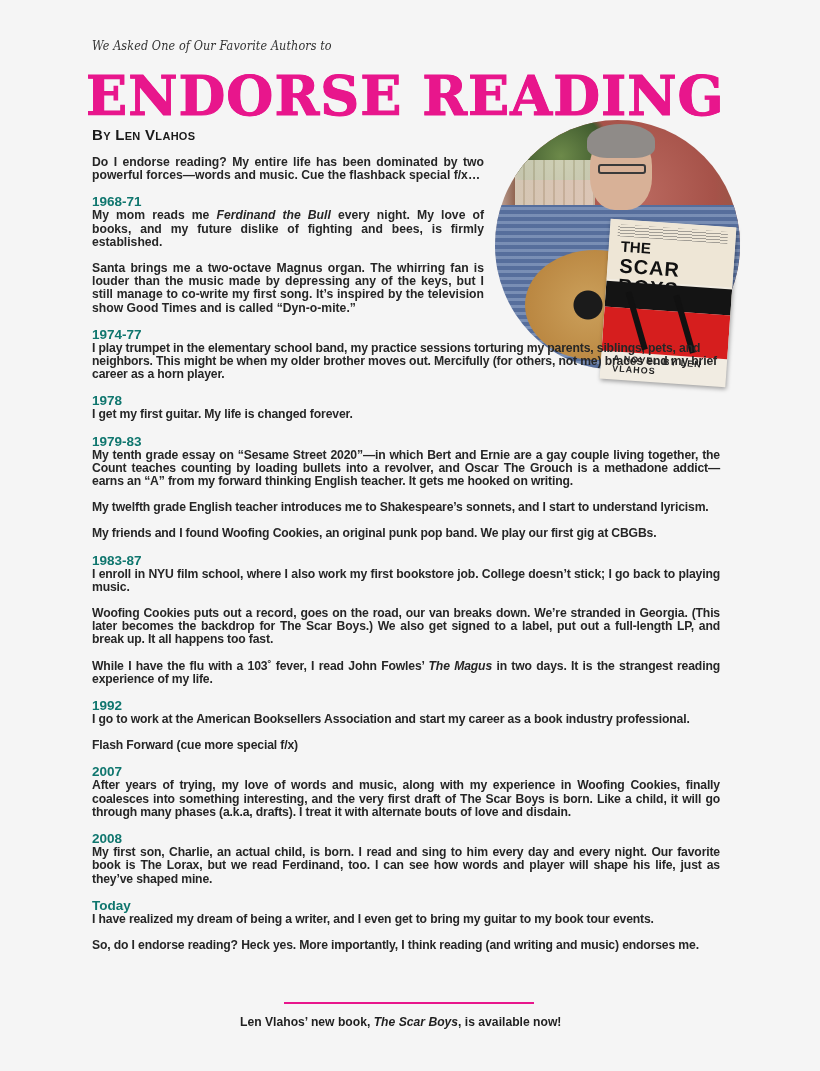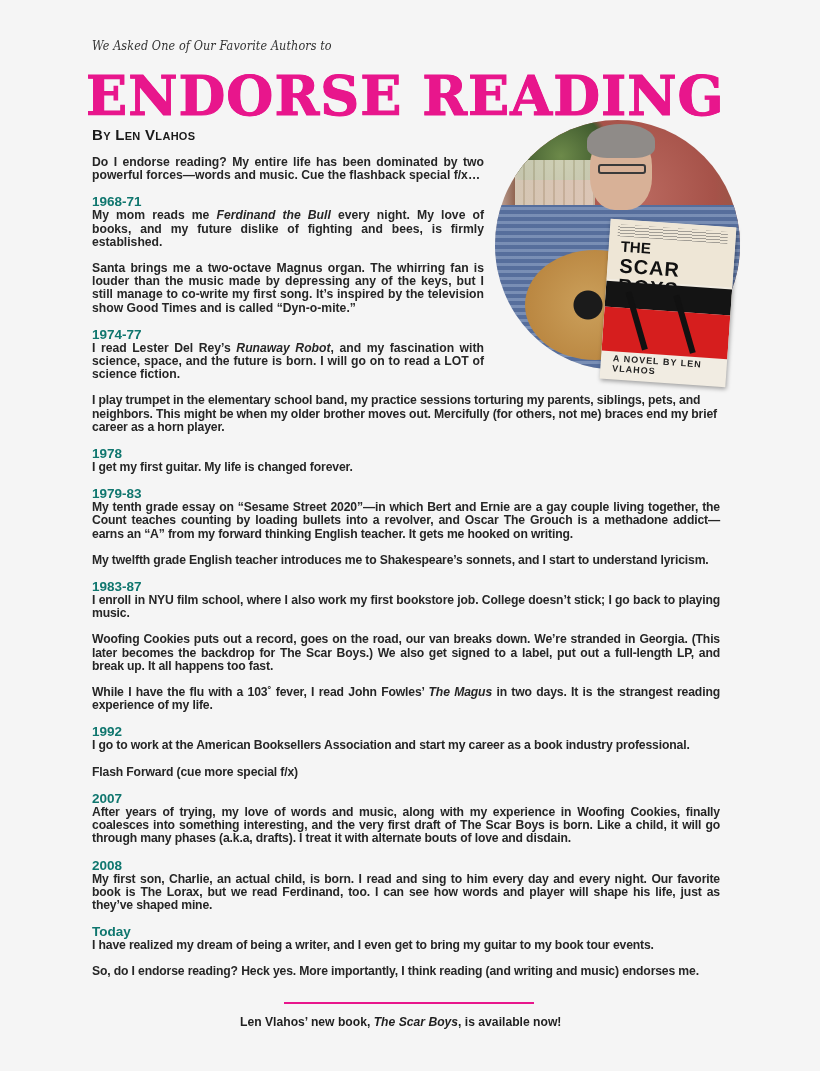--- a/index.html
+++ b/index.html
@@ -106,31 +106,31 @@
 
 <div class="article">
   <div class="narrow">
     <p>Do I endorse reading? My entire life has been dominated by two powerful forces—words and music. Cue the flashback special f/x…</p>
 
     <h3>1968-71</h3>
     <p><span>My mom reads me </span><i>Ferdinand the Bull</i><span> every night. My love of books, and my future dislike of fighting and bees, is firmly established.</span></p>
     <p>Santa brings me a two-octave Magnus organ. The whirring fan is louder than the music made by depressing any of the keys, but I still manage to co-write my first song. It’s inspired by the television show Good Times and is called “Dyn-o-mite.”</p>
 
     <h3>1974-77</h3>
-    <p><span>I read Lester Del Rey’s </span><i>Runaway Robot</i><span>, and my fascination with science, space, and the future is born. I will go on to read a LOT of science fiction.</span></p>
   </div>
 
   <p class="cond" style="text-align:left;">I play trumpet in the elementary school band, my practice sessions torturing my parents, siblings, pets, and neighbors. This might be when my older brother moves out. Mercifully (for others, not me) braces end my brief career as a horn player.</p>
 
   <h3>1978</h3>
   <p class="cond">I get my first guitar. My life is changed forever.</p>
 
   <h3>1979-83</h3>
   <p class="cond">My tenth grade essay on “Sesame Street 2020”—in which Bert and Ernie are a gay couple living together, the Count teaches counting by loading bullets into a revolver, and Oscar The Grouch is a methadone addict—earns an “A” from my forward thinking English teacher. It gets me hooked on writing.</p>
   <p class="cond">My twelfth grade English teacher introduces me to Shakespeare’s sonnets, and I start to understand lyricism.</p>
+  <p class="cond">My friends and I found Woofing Cookies, an original punk pop band. We play our first gig at CBGBs.</p>
 
   <h3>1983-87</h3>
   <p class="cond">I enroll in NYU film school, where I also work my first bookstore job. College doesn’t stick; I go back to playing music.</p>
   <p class="cond">Woofing Cookies puts out a record, goes on the road, our van breaks down. We’re stranded in Georgia. (This later becomes the backdrop for The Scar Boys.) We also get signed to a label, put out a full-length LP, and break up. It all happens too fast.</p>
   <p class="cond"><span>While I have the flu with a 103˚ fever, I read John Fowles’ </span><i>The Magus</i><span> in two days. It is the strangest reading experience of my life.</span></p>
 
   <h3>1992</h3>
   <p class="cond">I go to work at the American Booksellers Association and start my career as a book industry professional.</p>
   <p class="cond">Flash Forward (cue more special f/x)</p>
 

